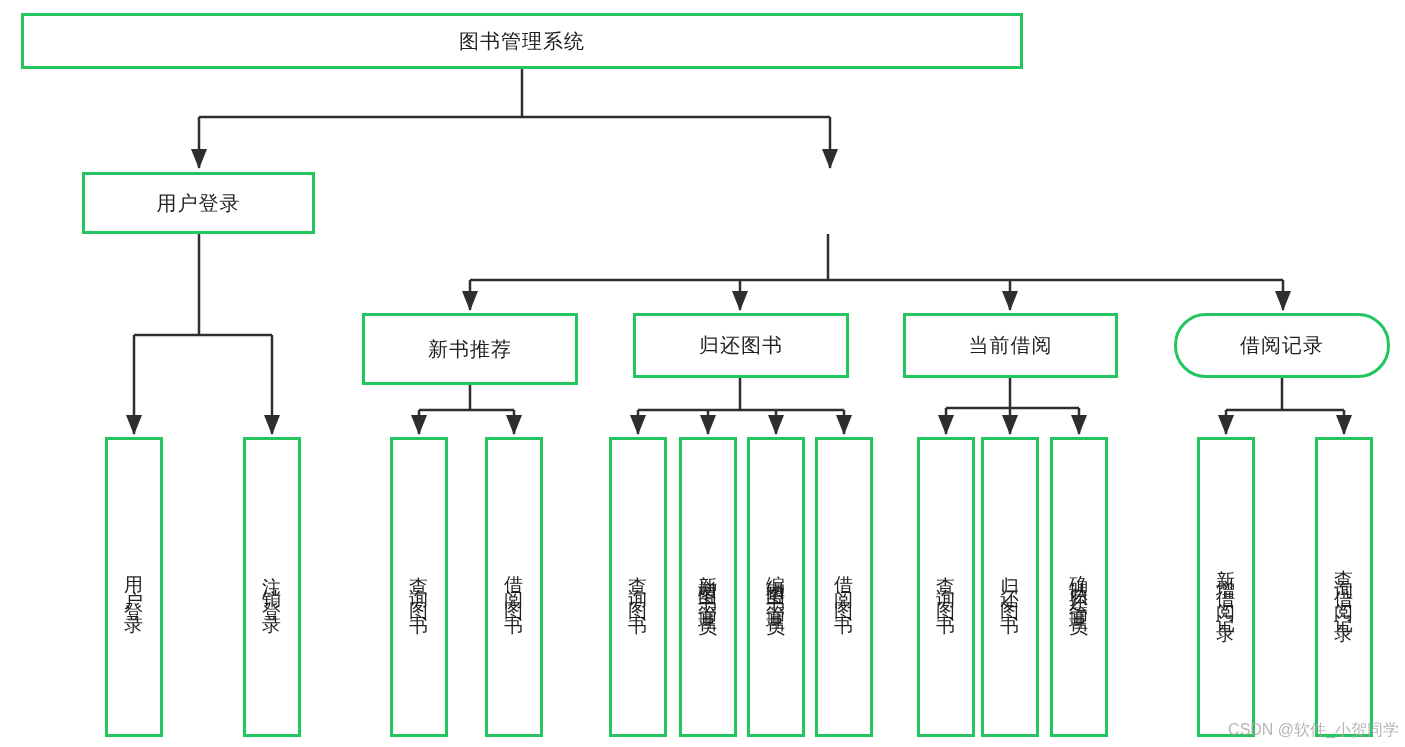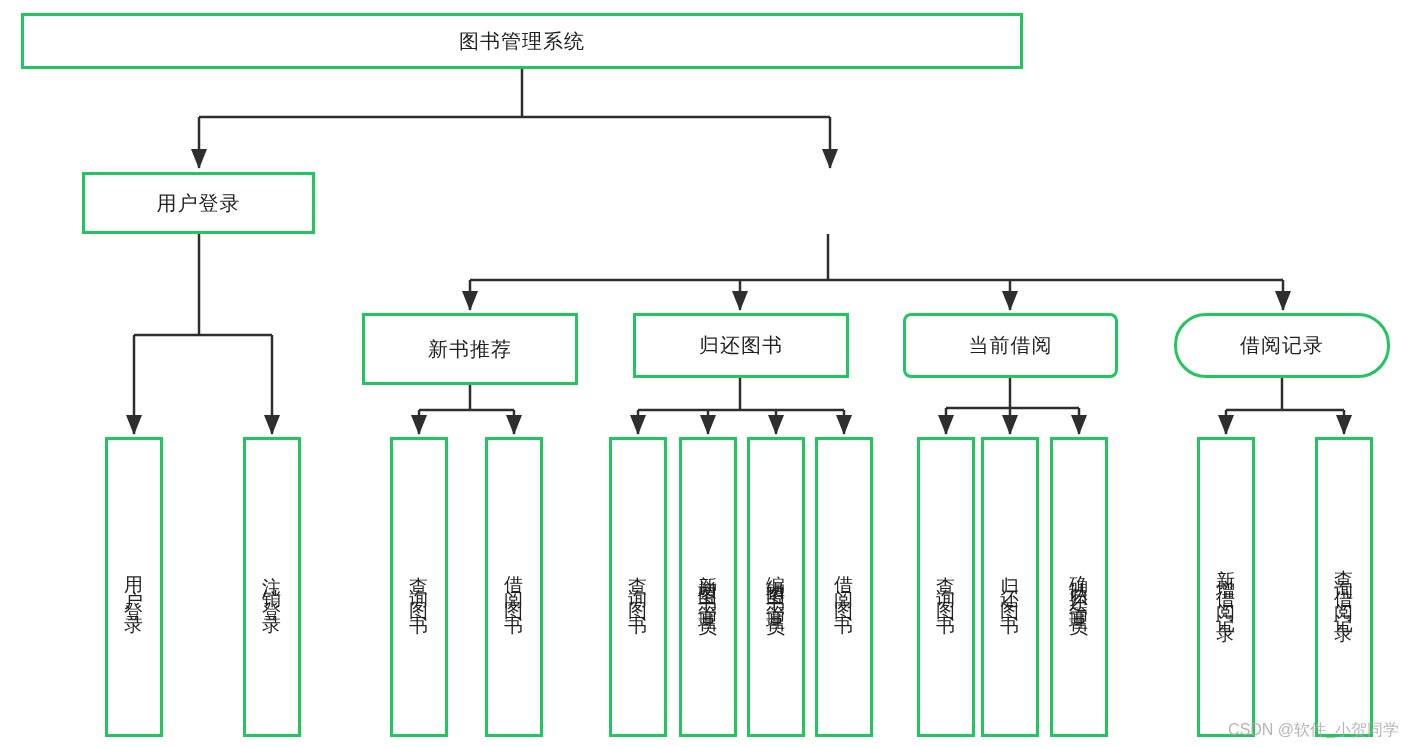--- a/index.html
+++ b/index.html
@@ -118,21 +118,21 @@
   <div class="node" style="left:82px;top:172px;width:233px;height:62px;">
     <span class="hlabel">用户登录</span>
   </div>
 
   <div class="node" style="left:362px;top:313px;width:216px;height:72px;">
     <span class="hlabel">新书推荐</span>
   </div>
   <div class="node" style="left:633px;top:313px;width:216px;height:65px;">
     <span class="hlabel">归还图书</span>
   </div>
-  <div class="node" style="left:903px;top:313px;width:215px;height:65px;border-radius:8px;">
+  <div class="node" style="left:903px;top:313px;width:215px;height:65px;">
     <span class="hlabel">当前借阅</span>
   </div>
   <div class="node" style="left:1174px;top:313px;width:216px;height:65px;border-radius:32px;">
     <span class="hlabel">借阅记录</span>
   </div>
 
   <div class="node vnode ls4" style="left:105px;top:437px;width:58px;height:300px;">
     <span>用户登录</span>
   </div>
   <div class="node vnode ls4" style="left:243px;top:437px;width:58px;height:300px;">

